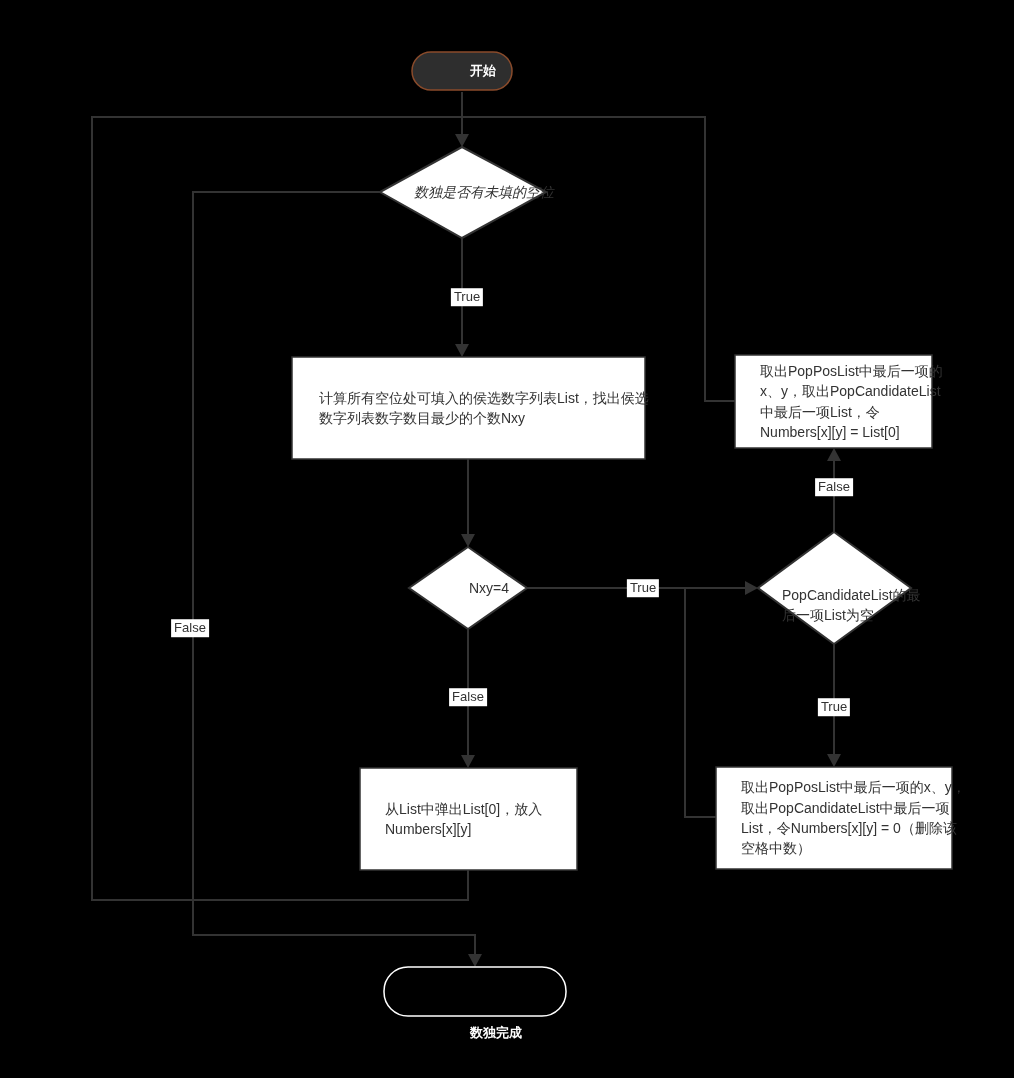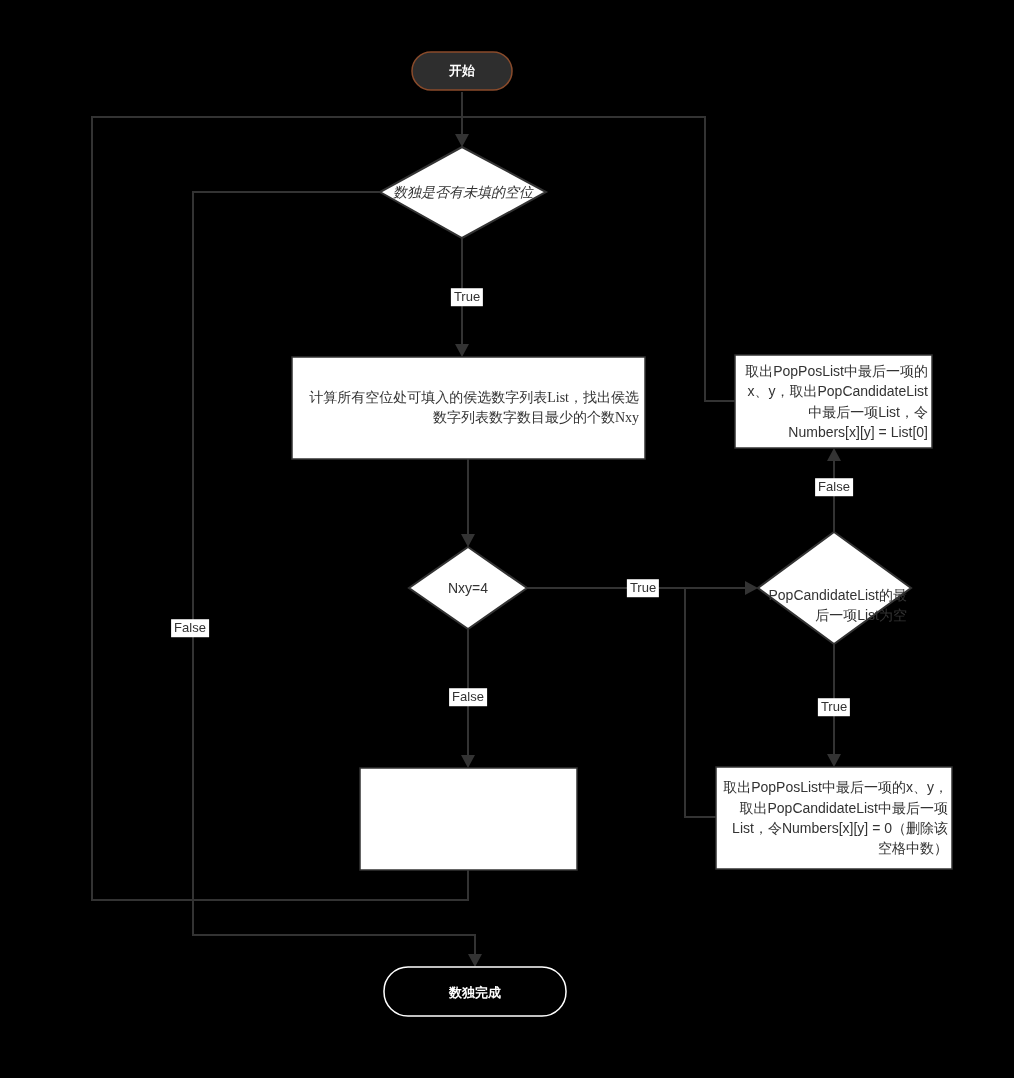--- a/index.html
+++ b/index.html
@@ -10,22 +10,22 @@
   }
   svg{position:absolute;left:0;top:0;}
   .edge-path{stroke:var(--c-edge,#333);stroke-width:2;fill:none;}
   .arrowhead{fill:var(--c-edge,#333);stroke:none;}
   .shape-rect{fill:var(--c-node_fill,#fff);stroke:var(--c-node_border,#333);stroke-width:1.5;}
   .shape-diamond{fill:var(--c-node_fill,#fff);stroke:var(--c-node_border,#333);stroke-width:2;}
   .shape-start{fill:var(--c-start_fill,#2e2e2e);stroke:var(--c-start_border,#8a4b2b);stroke-width:1.5;}
   .shape-end{fill:var(--c-end_fill,#000);stroke:var(--c-end_border,#fff);stroke-width:1.5;}
   .node-label{
     position:absolute;display:flex;align-items:center;justify-content:center;
-    flex-direction:column;text-align:right;
-    color:var(--c-node_text,#333);font-size:14px;line-height:1.45;
+    flex-direction:column;text-align:left;
+    color:var(--c-node_text,#333);font-size:14px;line-height:1.45;margin-left:21px;
   }
   .terminal-label{color:var(--c-start_text,#fff);font-weight:bold;font-size:13px;}
   .edge-label{
     position:absolute;transform:translate(-50%,-50%);
     background:var(--c-label_bg,#fff);color:var(--c-label_text,#333);
     font-size:13px;line-height:1.35;padding:0 3px;white-space:nowrap;
   }
 </style>
 </head>
 <body>
@@ -61,33 +61,34 @@
   <polygon class="shape-diamond" points="834,532 911,588 834,644 758,588"></polygon>
   <rect class="shape-rect" x="735" y="355" width="197" height="93"></rect>
   <rect class="shape-rect" x="716" y="767" width="236" height="102"></rect>
   <rect class="shape-end" x="384" y="967" width="182" height="49" rx="24"></rect>
 </svg>
 
 <div class="node-label terminal-label" style="left:412px;top:52px;width:100px;height:38px;">开始</div>
 
 <div class="node-label" style="left:383px;top:147px;width:160px;height:91px;font-style:italic;">数独是否有未填的空位</div>
 
-<div class="node-label" style="left:298px;top:357px;width:341px;height:102px;font-family:Liberation Serif, serif;">计算所有空位处可填入的侯选数字列表List，找出侯选数字列表数字数目最少的个数Nxy</div>
+<div class="node-label" style="left:298px;top:357px;width:341px;height:102px;">计算所有空位处可填入的侯选数字列表List，找出侯选数字列表数字数目最少的个数Nxy</div>
 
 <div class="node-label" style="left:409px;top:547px;width:118px;height:82px;">Nxy=4</div>
 
 <div class="node-label" style="left:364px;top:768px;width:209px;height:102px;">
+  <span>从List中弹出List[0]，放入Numbers[x][y]</span>
 </div>
 
 <div class="node-label" style="left:761px;top:549px;width:146px;height:112px;">PopCandidateList的最后一项List为空</div>
 
 <div class="node-label" style="left:739px;top:355px;width:189px;height:93px;">取出PopPosList中最后一项的x、y，取出PopCandidateList中最后一项List，令Numbers[x][y] = List[0]</div>
 
 <div class="node-label" style="left:720px;top:767px;width:228px;height:102px;">取出PopPosList中最后一项的x、y，取出PopCandidateList中最后一项List，令Numbers[x][y] = 0（删除该空格中数）</div>
 
-<div class="node-label terminal-label" style="left:384px;top:969px;width:182px;height:49px;">数独完成</div>
+<div class="node-label terminal-label" style="left:384px;top:1009px;width:182px;height:49px;">数独完成</div>
 
 <div class="edge-label" style="left:467px;top:297px;">True</div>
 <div class="edge-label" style="left:190px;top:628px;">False</div>
 <div class="edge-label" style="left:643px;top:588px;">True</div>
 <div class="edge-label" style="left:468px;top:697px;">False</div>
 <div class="edge-label" style="left:834px;top:487px;">False</div>
 <div class="edge-label" style="left:834px;top:707px;">True</div>
 
 </body></html>

